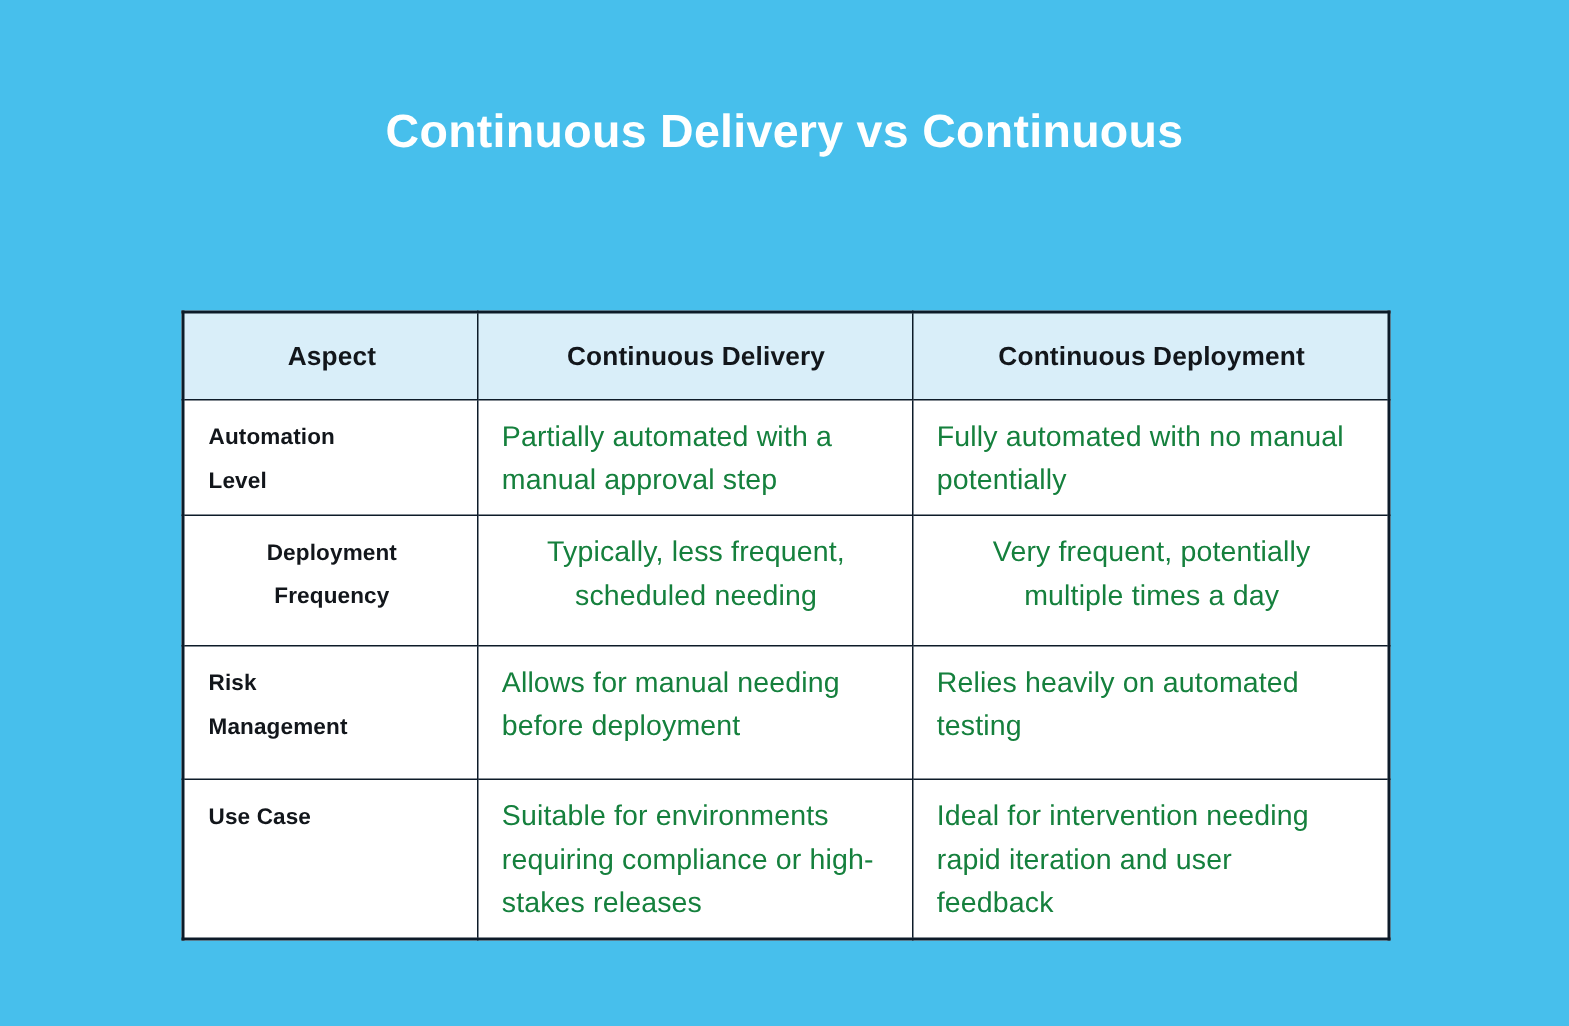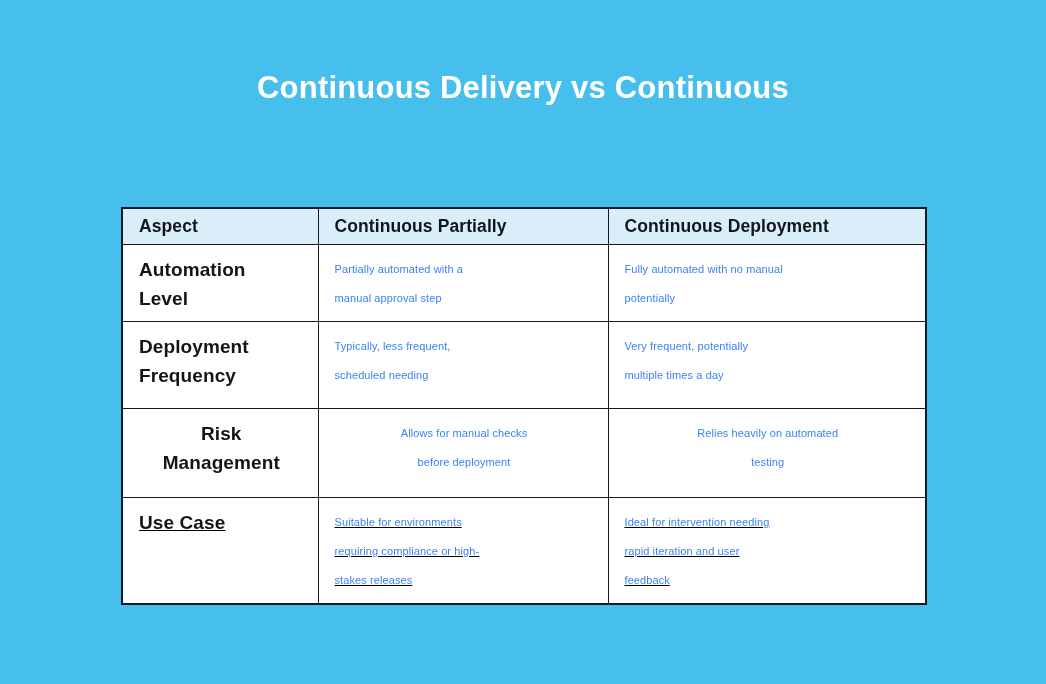--- a/index.html
+++ b/index.html
@@ -42,70 +42,70 @@
     background: #FFFFFF;
     border: 2px solid #0D1B29;
   }
   .compare-table th,
   .compare-table td {
     border: 1.5px solid #0D1B29;
     box-sizing: border-box;
   }
   .compare-table th {
     background: #D9EEF9;
-    height: 36px;
-    text-align: left;
+    height: 58px;
+    text-align: center;
     vertical-align: middle;
     padding: 0 14px 0 16px;
     font-size: 17.5px;
     font-weight: 700;
     color: #12161B;
     letter-spacing: 0.1px;
   }
   .compare-table td {
     background: #FFFFFF;
     vertical-align: top;
     padding: 10px 14px 0 16px;
-    font-size: 11px;
+    font-size: 19px;
     line-height: 29px;
     font-weight: 400;
-    color: #3b82f6;
+    color: #15803d;
     white-space: pre-line;
     letter-spacing: 0.1px;
   }
   .compare-table td.aspect-cell {
-    font-size: 19px;
+    font-size: 15px;
     font-weight: 700;
     color: #12161B;
     line-height: 29px;
   }
   .row-automation-level   { height: 77px; }
-  .row-deployment-frequency { height: 87px; }
-  .row-risk-management    { height: 89px; text-align: center; }
-  .row-use-case           { height: 107px; text-decoration: underline; }
+  .row-deployment-frequency { height: 87px; text-align: center; }
+  .row-risk-management    { height: 89px; }
+  .row-use-case           { height: 107px; }
 </style>
 </head>
 <body>
 
 <div class="page">
 
   <h1 class="title">
     <span class="title-line">Continuous Delivery vs Continuous</span>
   </h1>
 
   <table class="compare-table">
     <colgroup>
       <col style="width:196px">
       <col style="width:290px">
       <col style="width:318px">
     </colgroup>
     <thead>
       <tr class="header-row">
         <th>Aspect</th>
-        <th>Continuous Partially</th>
+        <th>Continuous Delivery</th>
         <th>Continuous Deployment</th>
       </tr>
     </thead>
     <tbody>
       <tr class="row-automation-level">
         <td class="aspect-cell">Automation
 Level</td>
         <td>Partially automated with a
 manual approval step</td>
         <td>Fully automated with no manual
@@ -115,21 +115,21 @@
         <td class="aspect-cell">Deployment
 Frequency</td>
         <td>Typically, less frequent,
 scheduled needing</td>
         <td>Very frequent, potentially
 multiple times a day</td>
       </tr>
       <tr class="row-risk-management">
         <td class="aspect-cell">Risk
 Management</td>
-        <td>Allows for manual checks
+        <td>Allows for manual needing
 before deployment</td>
         <td>Relies heavily on automated
 testing</td>
       </tr>
       <tr class="row-use-case">
         <td class="aspect-cell">Use Case</td>
         <td>Suitable for environments
 requiring compliance or high-
 stakes releases</td>
         <td>Ideal for intervention needing

